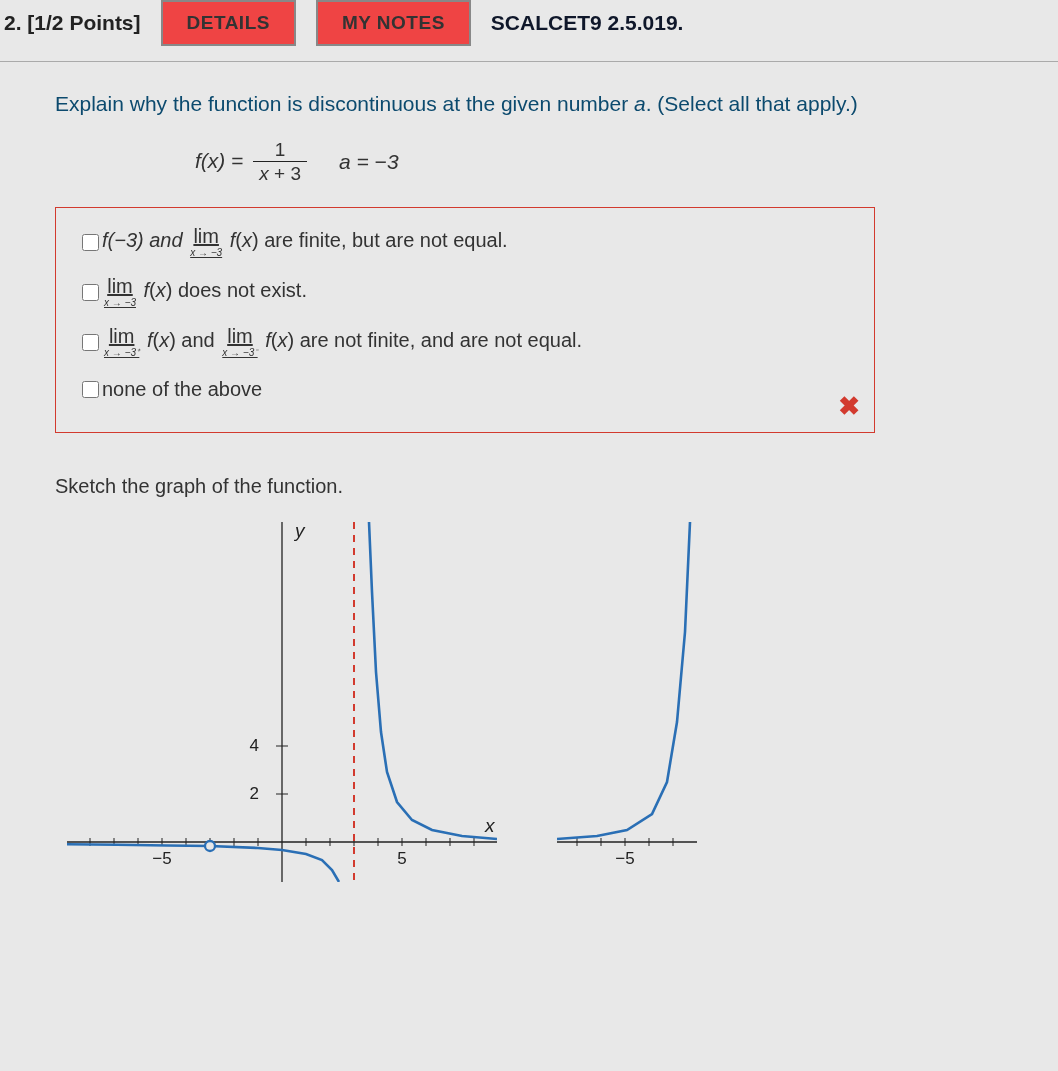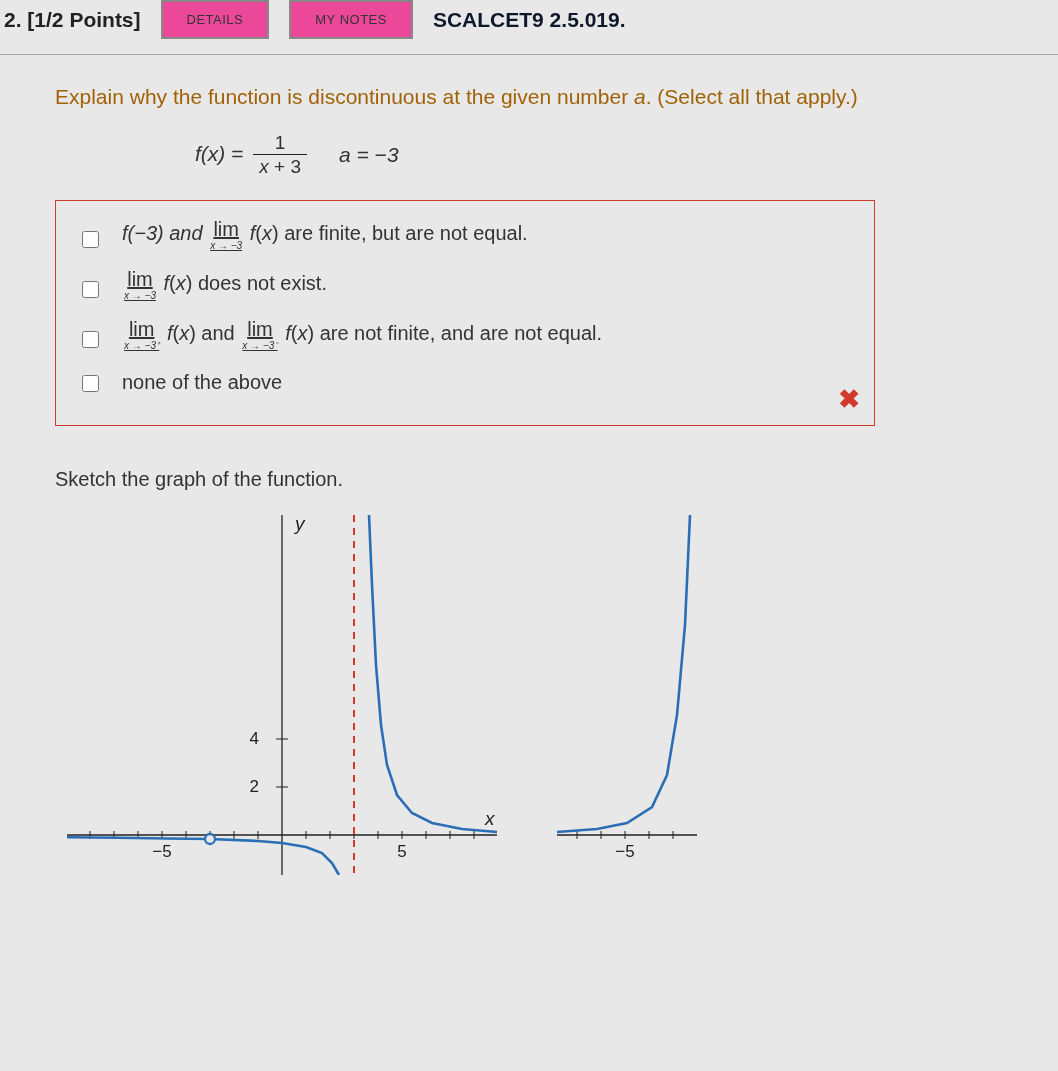--- a/index.html
+++ b/index.html
@@ -19,37 +19,37 @@
   }
   .points {
     font-weight: bold;
     font-size: 21px;
     color: #222;
     padding-left: 4px;
   }
   .tab-btn {
     border: 2px solid #888;
     padding: 10px 24px;
-    background: #ec4899;
-    font-size: 13px;
-    font-weight: 400;
+    background: #ef4444;
+    font-size: 19px;
+    font-weight: 700;
     color: #333;
     letter-spacing: 0.5px;
   }
   .source {
     font-weight: bold;
     font-size: 21px;
     color: #0f172a;
   }
   .content {
     padding: 30px 10px 10px 55px;
   }
   .prompt {
     font-size: 21px;
-    color: #a16207;
+    color: #0c4a6e;
     margin-bottom: 24px;
   }
   .ital { font-style: italic; }
   .eqrow {
     display: flex;
     align-items: center;
     gap: 28px;
     margin: 0 0 22px 140px;
     font-size: 21px;
     text-align: right;
@@ -68,22 +68,22 @@
   .frac .den { border-top: 1.5px solid #222; padding: 2px 6px 0; }
   .choice-box {
     border: 1.5px solid #d23a2e;
     padding: 18px 22px 12px 22px;
     max-width: 820px;
     position: relative;
     background: transparent;
   }
   .choice {
     display: flex;
-    align-items: flex-end;
-    gap: 20px;
+    align-items: center;
+    gap: 0;
     margin-bottom: 18px;
     font-size: 20px;
     line-height: 1.3;
   }
   .chk {
     margin-top: 4px;
     width: 17px;
     height: 17px;
     flex-shrink: 0;
   }

